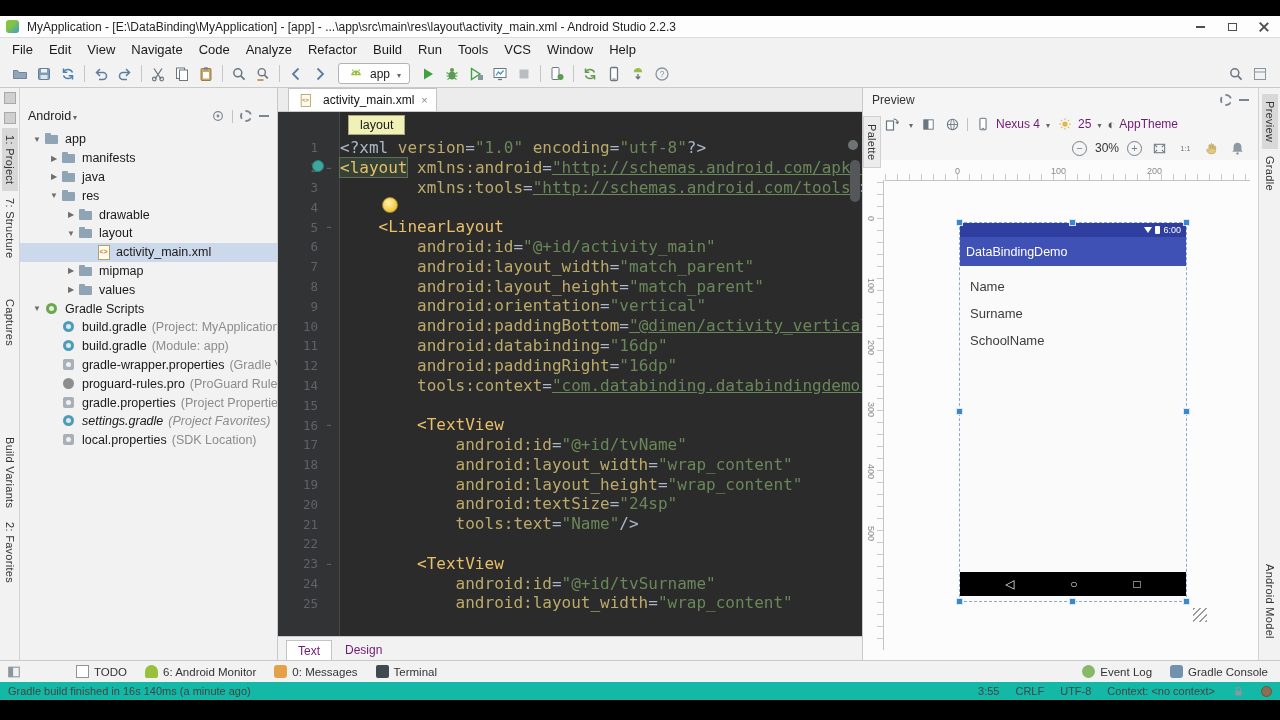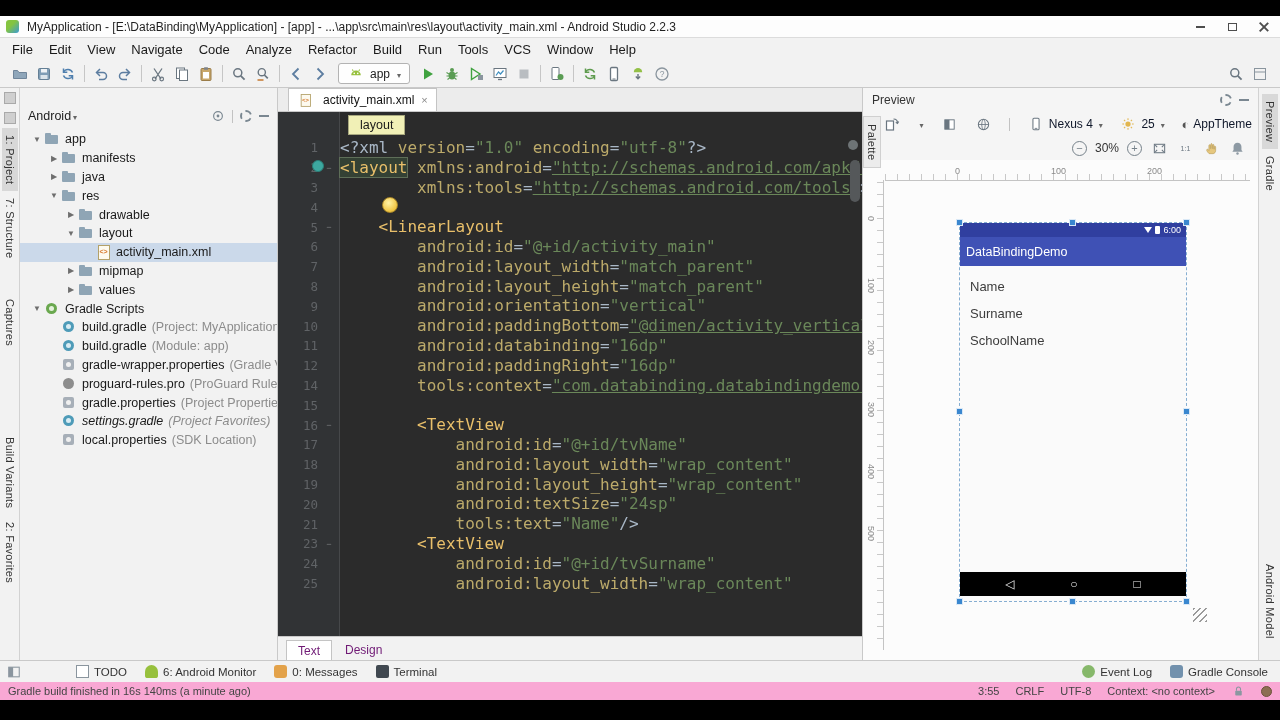--- a/index.html
+++ b/index.html
@@ -98,21 +98,21 @@
   .vscroll{position:absolute;right:2px;top:48px;width:10px;height:42px;background:#55585a;border-radius:5px;}
   .insp{position:absolute;right:4px;top:28px;width:10px;height:10px;border-radius:50%;background:#6e7476;}
   .ebottom{position:absolute;left:0;right:0;bottom:0;height:24px;background:#f2f2f2;border-top:1px solid #c9c9c9;
            display:flex;align-items:flex-end;padding-left:8px;gap:2px;}
   .btab{height:20px;padding:0 11px;font-size:12px;color:#701a75;display:flex;align-items:center;}
   .btab.active{background:#fff;border:1px solid #c4c4c4;border-bottom:none;}
 
   
   .preview{position:absolute;left:862px;top:0;width:396px;bottom:0;background:#f5f5f5;border-left:1px solid #c9c9c9;overflow:hidden;}
   .pvhead{height:24px;display:flex;align-items:center;padding:0 9px;font-size:12px;color:#333;}
-  .pvtb1{height:24px;display:flex;align-items:center;gap:6px;padding:0 6px 0 20px;font-size:12px;color:#0f172a;justify-content:space-between;}
+  .pvtb1{height:24px;display:flex;align-items:center;gap:6px;padding:0 6px 0 20px;font-size:12px;color:#701a75;}
   .pvtb2{height:24px;display:flex;align-items:center;justify-content:flex-end;gap:8px;padding:0 12px;font-size:12px;color:#333;}
   .pvic{width:18px;height:18px;display:flex;align-items:center;justify-content:center;}
   .pvsel{display:flex;align-items:center;gap:4px;}
   .halfc::before{content:"◐";font-size:13px;color:#555;}
   .zbtn{width:15px;height:15px;border:1.5px solid #75818a;border-radius:50%;display:flex;align-items:center;justify-content:center;
         font-size:11px;color:#75818a;line-height:1;}
   .zbtn.minus::before{content:"−";} .zbtn.plus::before{content:"+";}
   .palette{position:absolute;left:0;top:28px;background:#ececec;border:1px solid #d0d0d0;z-index:3;}
   .pvcanvas{position:absolute;top:72px;left:0;right:0;bottom:0;background:#fcfcfc;overflow:hidden;}
   .rline-h{position:absolute;left:22px;right:8px;top:20px;height:1px;background:#c4c4c4;}
@@ -148,21 +148,21 @@
   .strow{display:flex;align-items:center;gap:18px;padding-left:36px;}
   .stitem{display:flex;align-items:center;gap:5px;}
   .sticon{width:13px;height:13px;display:inline-block;flex:none;}
   .ic-todo{background:#fff;border:1.5px solid #8a959e;}
   .ic-android{background:#97c03d;border-radius:50% 50% 20% 20%;}
   .ic-messages{background:#e3a24a;border-radius:3px;}
   .ic-terminal{background:#404850;border-radius:2px;}
   .ic-event-log{background:#86b86a;border-radius:50%;}
   .ic-gradle-console{background:#7291ad;border-radius:3px;}
   .cornerspan{width:16px;height:16px;display:flex;align-items:center;justify-content:center;}
-  .statusbar{position:absolute;left:0;right:0;bottom:0;height:18px;background:#f9a8d4;display:flex;align-items:center;
+  .statusbar{position:absolute;left:0;right:0;bottom:0;height:18px;background:#14b8a6;display:flex;align-items:center;
              padding:0 8px;font-size:11px;color:#444;gap:14px;}
   .sbrow{display:flex;align-items:center;gap:16px;}
   .hector{width:11px;height:11px;border-radius:50%;background:#8d6e52;border:1px solid #6d523b;}
 </style>
 </head>
 <body>
 
 <div id="stage">
   <div id="app">
 
@@ -615,20 +615,25 @@
                 <span class="ln">20</span>
                 <span class="foldc"></span>
                 <span class="lc"><span class="tok-p">            </span><span class="tok-a">android:textSize</span><span class="tok-p">=</span><span class="tok-s">"24sp"</span></span>
               </div>
               <div class="cline">
                 <span class="ln">21</span>
                 <span class="foldc"></span>
                 <span class="lc"><span class="tok-p">            </span><span class="tok-a">tools:text</span><span class="tok-p">=</span><span class="tok-s">"Name"</span><span class="tok-p">/&gt;</span></span>
               </div>
               <div class="cline">
+                <span class="ln">22</span>
+                <span class="foldc"></span>
+                <span class="lc"></span>
+              </div>
+              <div class="cline">
                 <span class="ln">23</span>
                 <span class="foldc">−</span>
                 <span class="lc"><span class="tok-p">        </span><span class="tok-t">&lt;TextView</span></span>
               </div>
               <div class="cline">
                 <span class="ln">24</span>
                 <span class="foldc"></span>
                 <span class="lc"><span class="tok-p">            </span><span class="tok-a">android:id</span><span class="tok-p">=</span><span class="tok-s">"@+id/tvSurname"</span></span>
               </div>
               <div class="cline">

